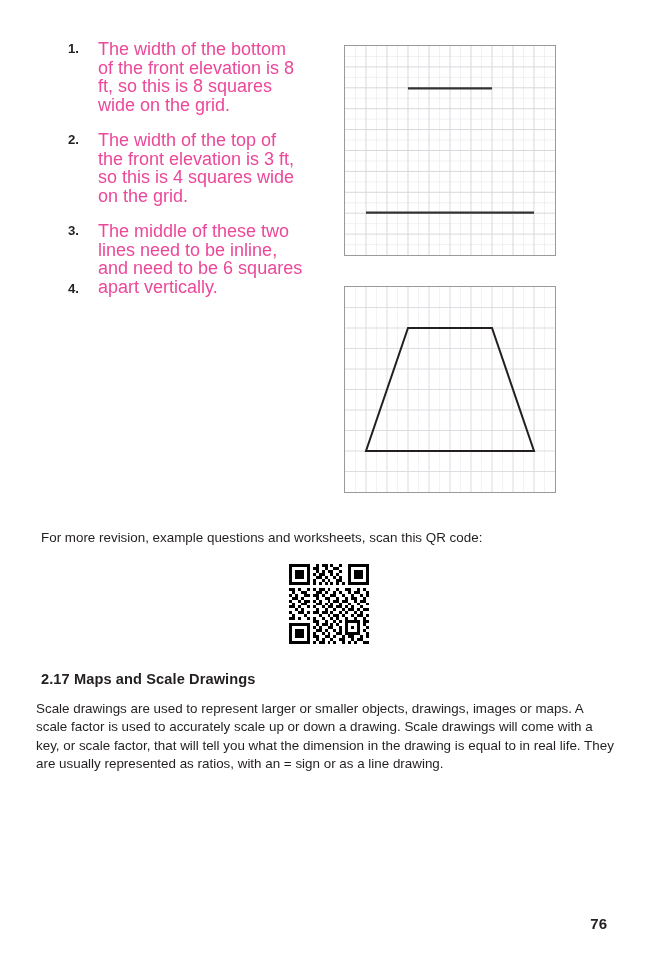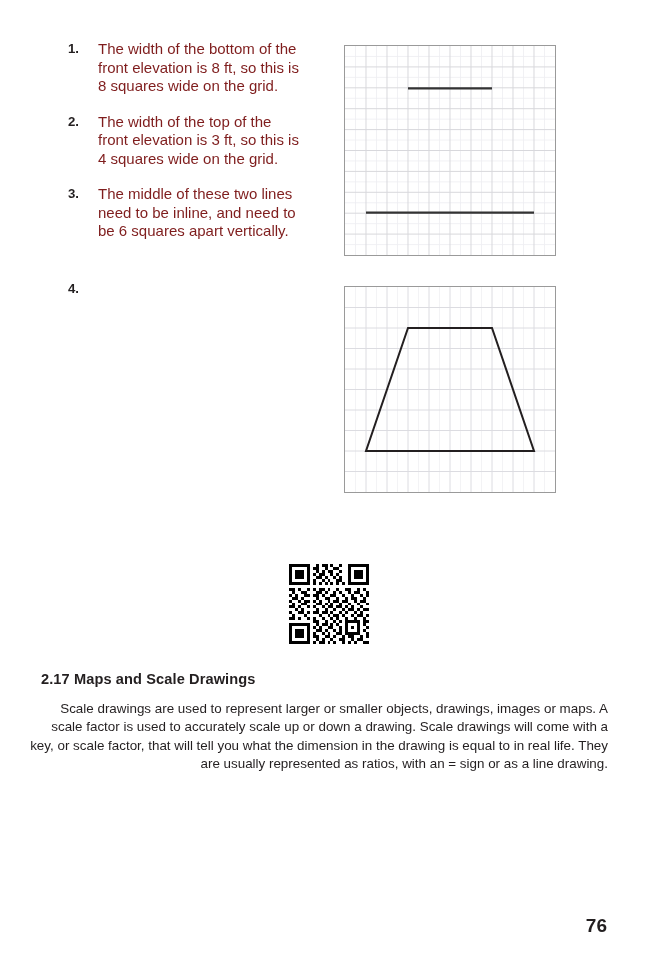--- a/index.html
+++ b/index.html
@@ -33,23 +33,23 @@
   }
   .step-num {
     width: 30px;
     flex: 0 0 30px;
     font-size: 13.2px;
     line-height: 18.5px;
     font-weight: 600;
     color: #231f20;
   }
   .step-text {
-    font-size: 15px;
+    font-size: 18px;
     line-height: 18.5px;
-    color: #7f1d1d;
+    color: #ec4899;
     max-width: 205px;
   }
   .steps-late {
     position: absolute;
     left: 68px;
     top: 280px;
     width: 250px;
   }
 
   
@@ -92,35 +92,35 @@
     left: 41px;
     top: 671px;
     font-size: 14.6px;
     font-weight: bold;
     color: #231f20;
     letter-spacing: 0.1px;
     text-align: center;
   }
   .section-body {
     position: absolute;
-    left: 30px;
+    left: 36px;
     top: 700px;
     width: 578px;
     font-size: 13.4px;
     line-height: 18.3px;
     color: #231f20;
-    text-align: right;
+    text-align: left;
   }
 
   
   .page-number {
     position: absolute;
     right: 41px;
     top: 915px;
-    font-size: 19px;
+    font-size: 15px;
     font-weight: bold;
     color: #231f20;
   }
 </style>
 </head>
 <body>
 
 <div class="page">
 
   <div class="steps">
@@ -224,20 +224,21 @@
         <line x1="0" y1="102.5" x2="210" y2="102.5"></line>
         <line x1="0" y1="123" x2="210" y2="123"></line>
         <line x1="0" y1="143.5" x2="210" y2="143.5"></line>
         <line x1="0" y1="164" x2="210" y2="164"></line>
         <line x1="0" y1="184.5" x2="210" y2="184.5"></line>
       </g>
       <polygon points="63,41 147,41 189,164 21,164" fill="none" stroke="#231f20" stroke-width="2" stroke-linejoin="miter"></polygon>
     </svg>
   </div>
 
+  <div class="qr-caption">For more revision, example questions and worksheets, scan this QR code:</div>
 
   <div class="qr-wrap">
     <svg viewBox="0 0 29 29" shape-rendering="crispEdges">
       <rect x="0" y="0" width="29" height="29" fill="#ffffff"></rect>
       <g fill="#000000">
 
         <rect x="1" y="1" width="7" height="1"></rect>
           <rect x="1" y="7" width="7" height="1"></rect>
         <rect x="1" y="1" width="1" height="7"></rect>
           <rect x="7" y="1" width="1" height="7"></rect>

